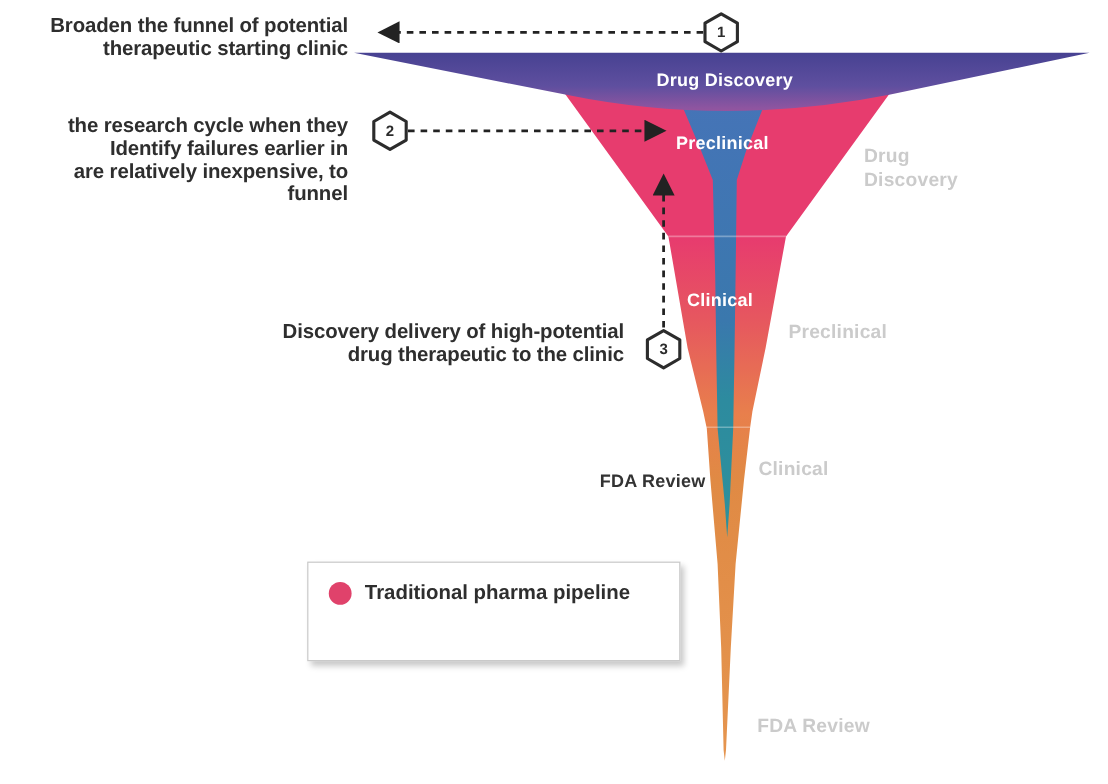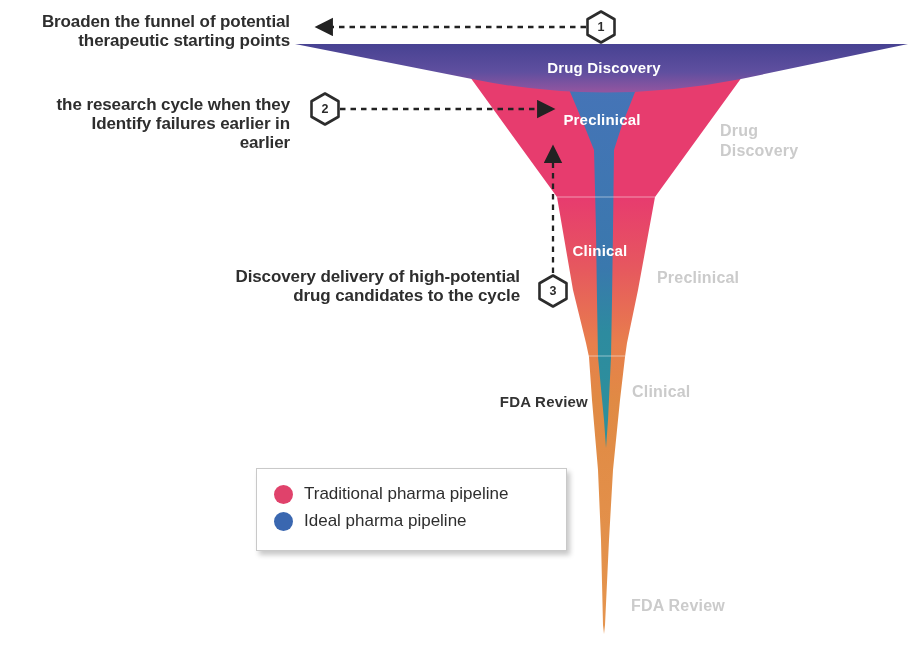--- a/index.html
+++ b/index.html
@@ -32,21 +32,21 @@
   }
 
   .legend {
     position:absolute; left:256px; top:468px; width:311px; height:83px;
     background:#ffffff; border:1px solid #c9c9c9;
     box-shadow:3px 4px 5px rgba(0,0,0,0.22);
     padding:15px 0 0 17px; display:flex; flex-direction:column; gap:7px;
   }
   .legend-row { display:flex; align-items:center; gap:11px; }
   .legend-dot { width:19px; height:19px; border-radius:50%; flex:0 0 auto; }
-  .legend-text { font-weight:400; font-size:17px; color:#2e2e2e; white-space:nowrap; }
+  .legend-text { font-weight:700; font-size:17px; color:#2e2e2e; white-space:nowrap; }
 </style>
 </head>
 <body>
 
 <div class="canvas">
 
   <svg class="layer" width="923" height="653" viewBox="0 0 923 653">
     <defs>
       <linearGradient id="gradPink" gradientUnits="userSpaceOnUse" x1="0" y1="77" x2="0" y2="634">
         <stop offset="0" stop-color="#e73c6e"></stop>
@@ -95,48 +95,45 @@
     <polygon points="325,93.5 338.5,101.25 338.5,116.75 325,124.5 311.5,116.75 311.5,101.25" fill="#ffffff" stroke="#2c2c2c" stroke-width="2.6" stroke-linejoin="round"></polygon>
     <polygon points="553,275.5 566.5,283.25 566.5,298.75 553,306.5 539.5,298.75 539.5,283.25" fill="#ffffff" stroke="#2c2c2c" stroke-width="2.6" stroke-linejoin="round"></polygon>
   </svg>
 
   <div class="hex-num" style="left:587px; top:19px;">1</div>
   <div class="hex-num" style="left:311px; top:101px;">2</div>
   <div class="hex-num" style="left:539px; top:283px;">3</div>
 
   <div class="annot" style="left:0; top:12px; width:290px;">
     <div>Broaden the funnel of potential</div>
-    <div>therapeutic starting points</div>
+    <div>therapeutic starting clinic</div>
   </div>
 
   <div class="annot" style="left:0; top:95px; width:290px;">
     <div>the research cycle when they</div>
     <div>Identify failures earlier in</div>
-    <div>earlier</div>
+    <div>are relatively inexpensive, to</div>
+    <div>funnel</div>
   </div>
 
   <div class="annot" style="left:140px; top:267px; width:380px;">
     <div>Discovery delivery of high-potential</div>
-    <div>drug candidates to the cycle</div>
+    <div>drug therapeutic to the clinic</div>
   </div>
 
   <div class="stage-label" style="left:504px; top:59px; width:200px;">Drug Discovery</div>
   <div class="stage-label" style="left:502px; top:111px; width:200px;">Preclinical</div>
   <div class="stage-label" style="left:500px; top:242px; width:200px;">Clinical</div>
   <div class="stage-label dark" style="left:408px; top:393px; width:180px; text-align:right;">FDA Review</div>
 
   <div class="gray-label" style="left:720px; top:121px; width:80px;">Drug Discovery</div>
   <div class="gray-label" style="left:657px; top:268px;">Preclinical</div>
   <div class="gray-label" style="left:632px; top:382px;">Clinical</div>
   <div class="gray-label" style="left:631px; top:596px; width:120px;">FDA Review</div>
 
   <div class="legend">
     <div class="legend-row">
       <span class="legend-dot" style="background-color: rgb(224, 66, 107);"></span>
       <span class="legend-text">Traditional pharma pipeline</span>
     </div>
-    <div class="legend-row">
-      <span class="legend-dot" style="background-color: rgb(58, 103, 176);"></span>
-      <span class="legend-text">Ideal pharma pipeline</span>
-    </div>
   </div>
 
 </div>
 
 </body></html>

